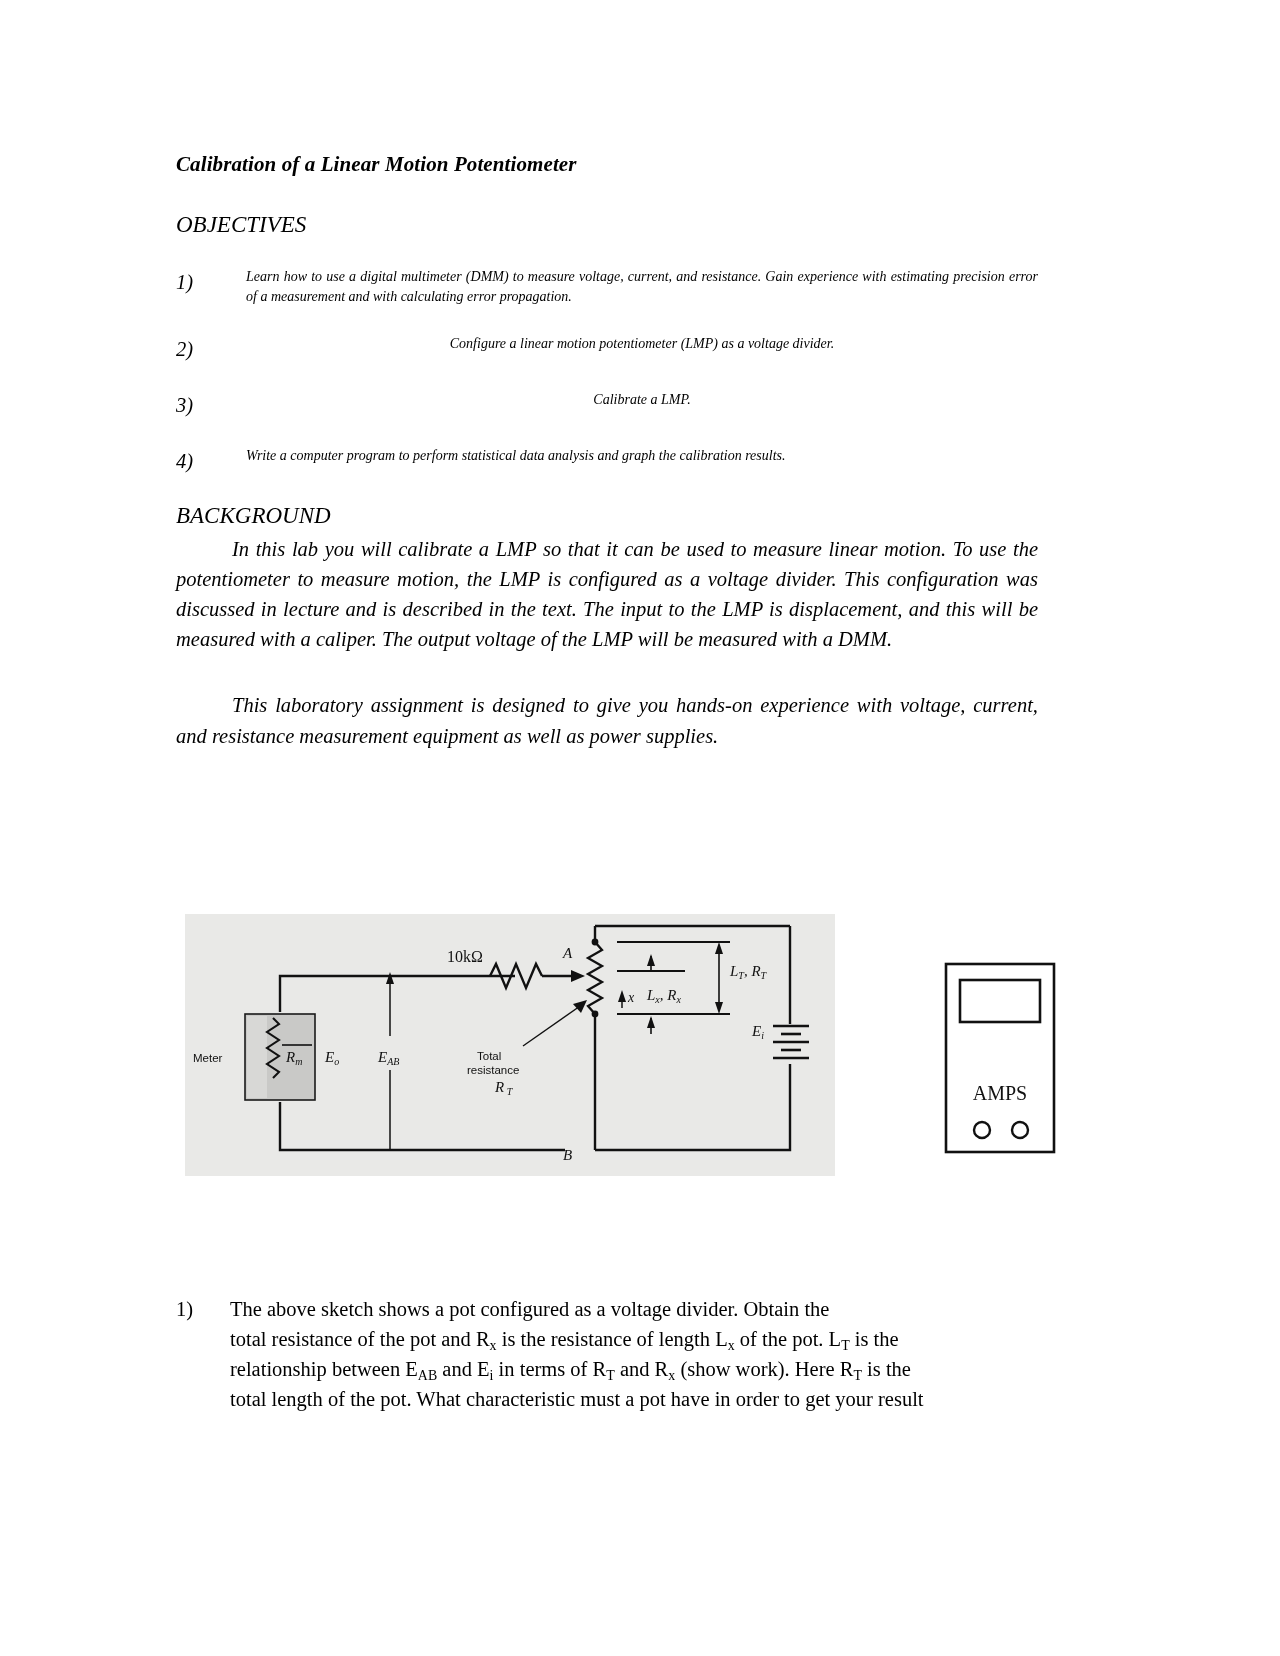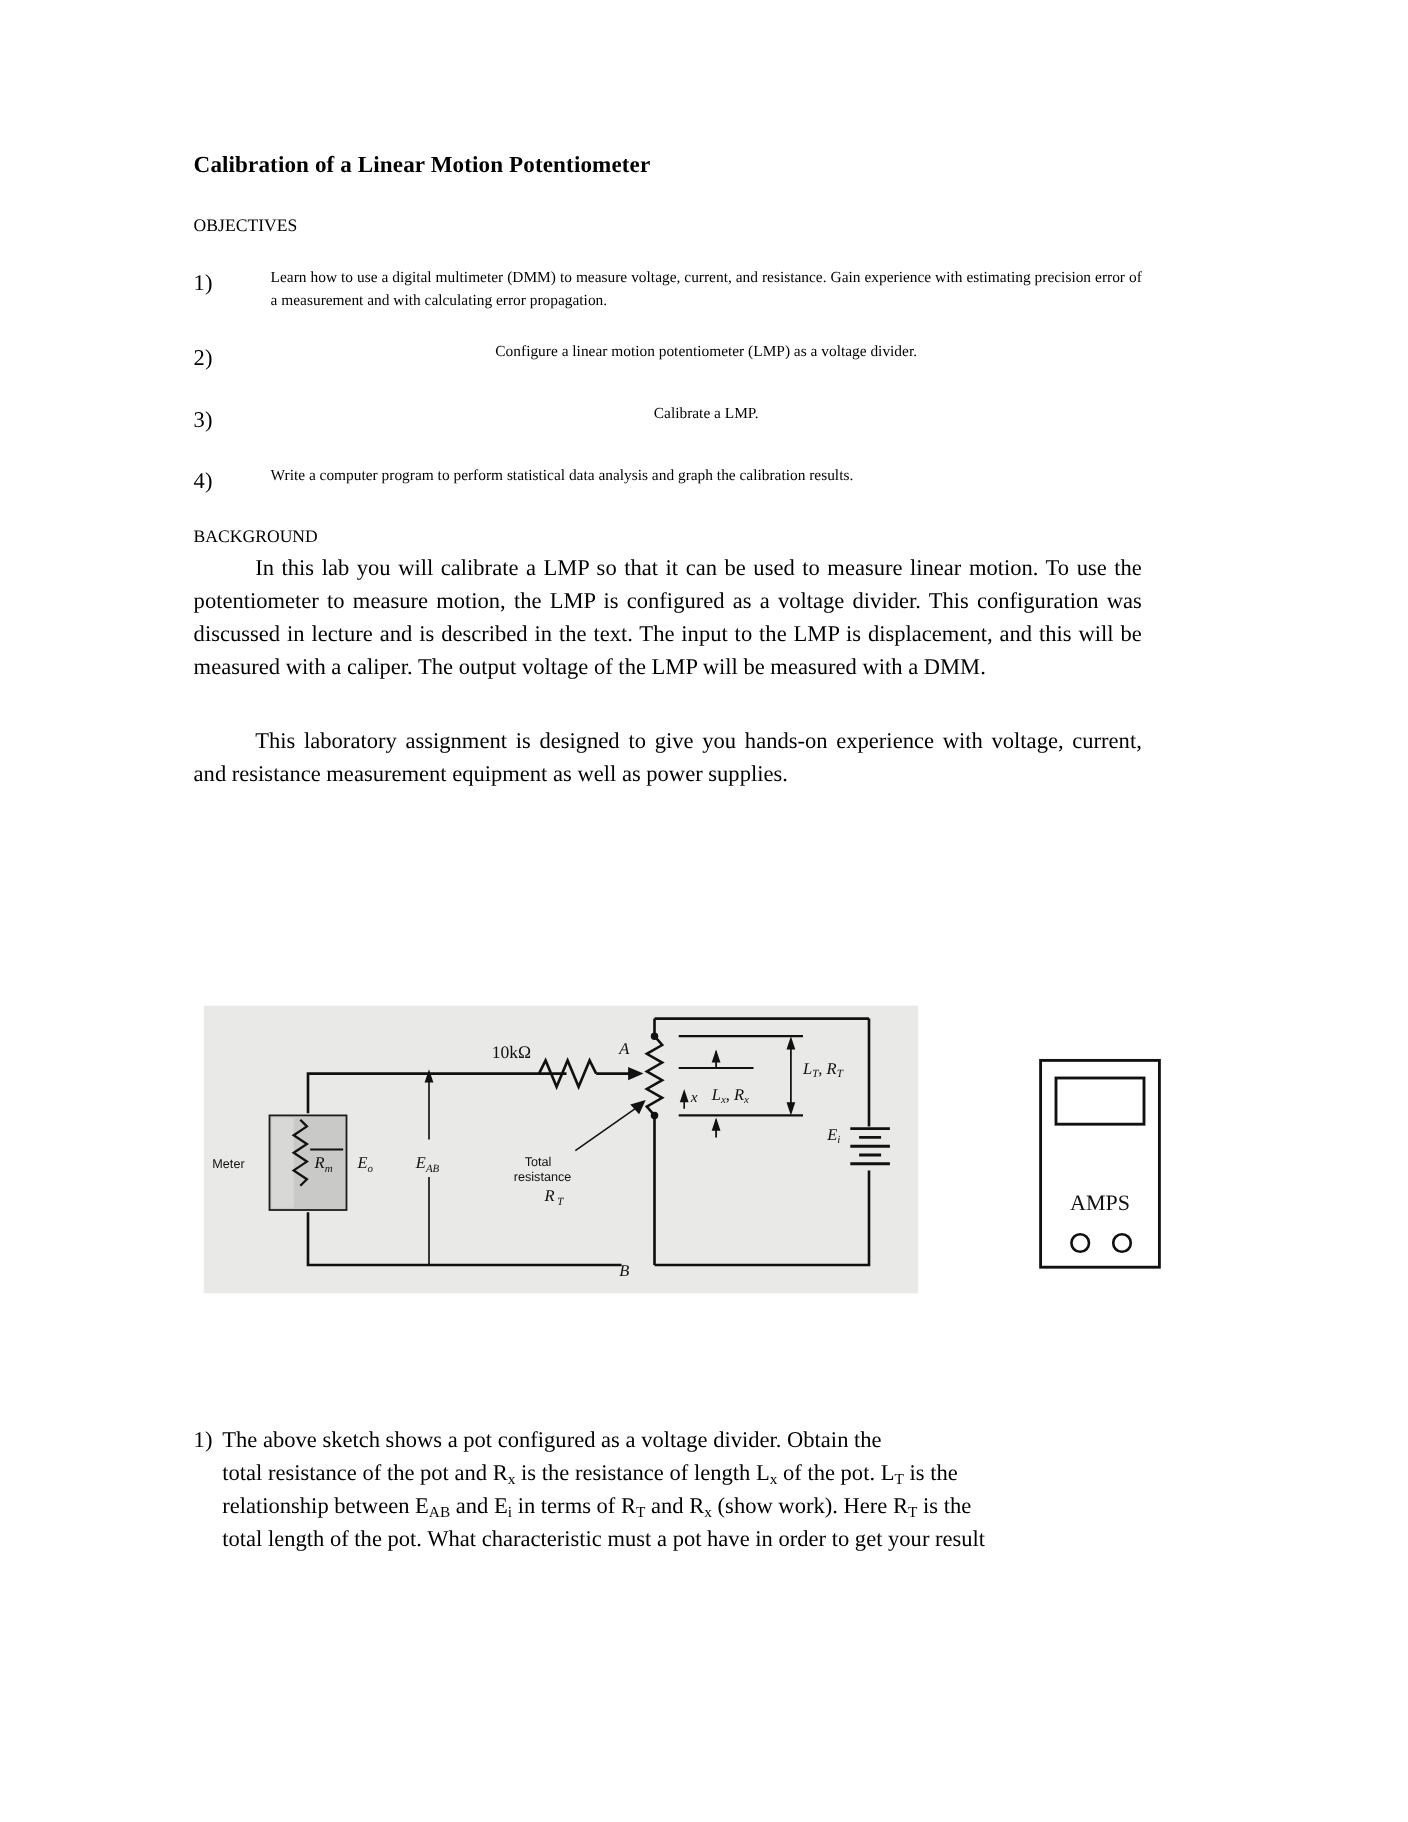--- a/index.html
+++ b/index.html
@@ -17,32 +17,33 @@
   }
   .page {
     position: absolute;
     left: 0; top: 0;
     width: 1280px;
     height: 1656px;
   }
   .content {
     position: absolute;
     left: 176px;
-    top: 137px;
+    top: 152px;
     width: 862px;
+    font-style: italic;
   }
   .doc-title {
     font-weight: bold;
     font-size: 21px;
     letter-spacing: 0.1px;
     margin: 0 0 34px 0;
     line-height: 1.2;
   }
   .section-heading {
-    font-size: 16px;
+    font-size: 23px;
     margin: 0 0 28px 0;
     line-height: 1.2;
   }
   .section-heading.tight {
     margin-bottom: 4px;
   }
   .obj-list {
     margin: 0;
     padding: 0;
   }
@@ -103,20 +104,21 @@
     display: flex;
     font-size: 20.5px;
     line-height: 1.47;
   }
   .q-num {
     width: 26px;
     flex: 0 0 26px;
   }
   .q-body {
     flex: 1 1 auto;
+    margin-left: 28px;
   }
   .q-line {
     display: block;
     text-align: justify;
     text-justify: inter-word;
   }
   .q-line::after {
     content: "";
     display: inline-block;
     width: 100%;

